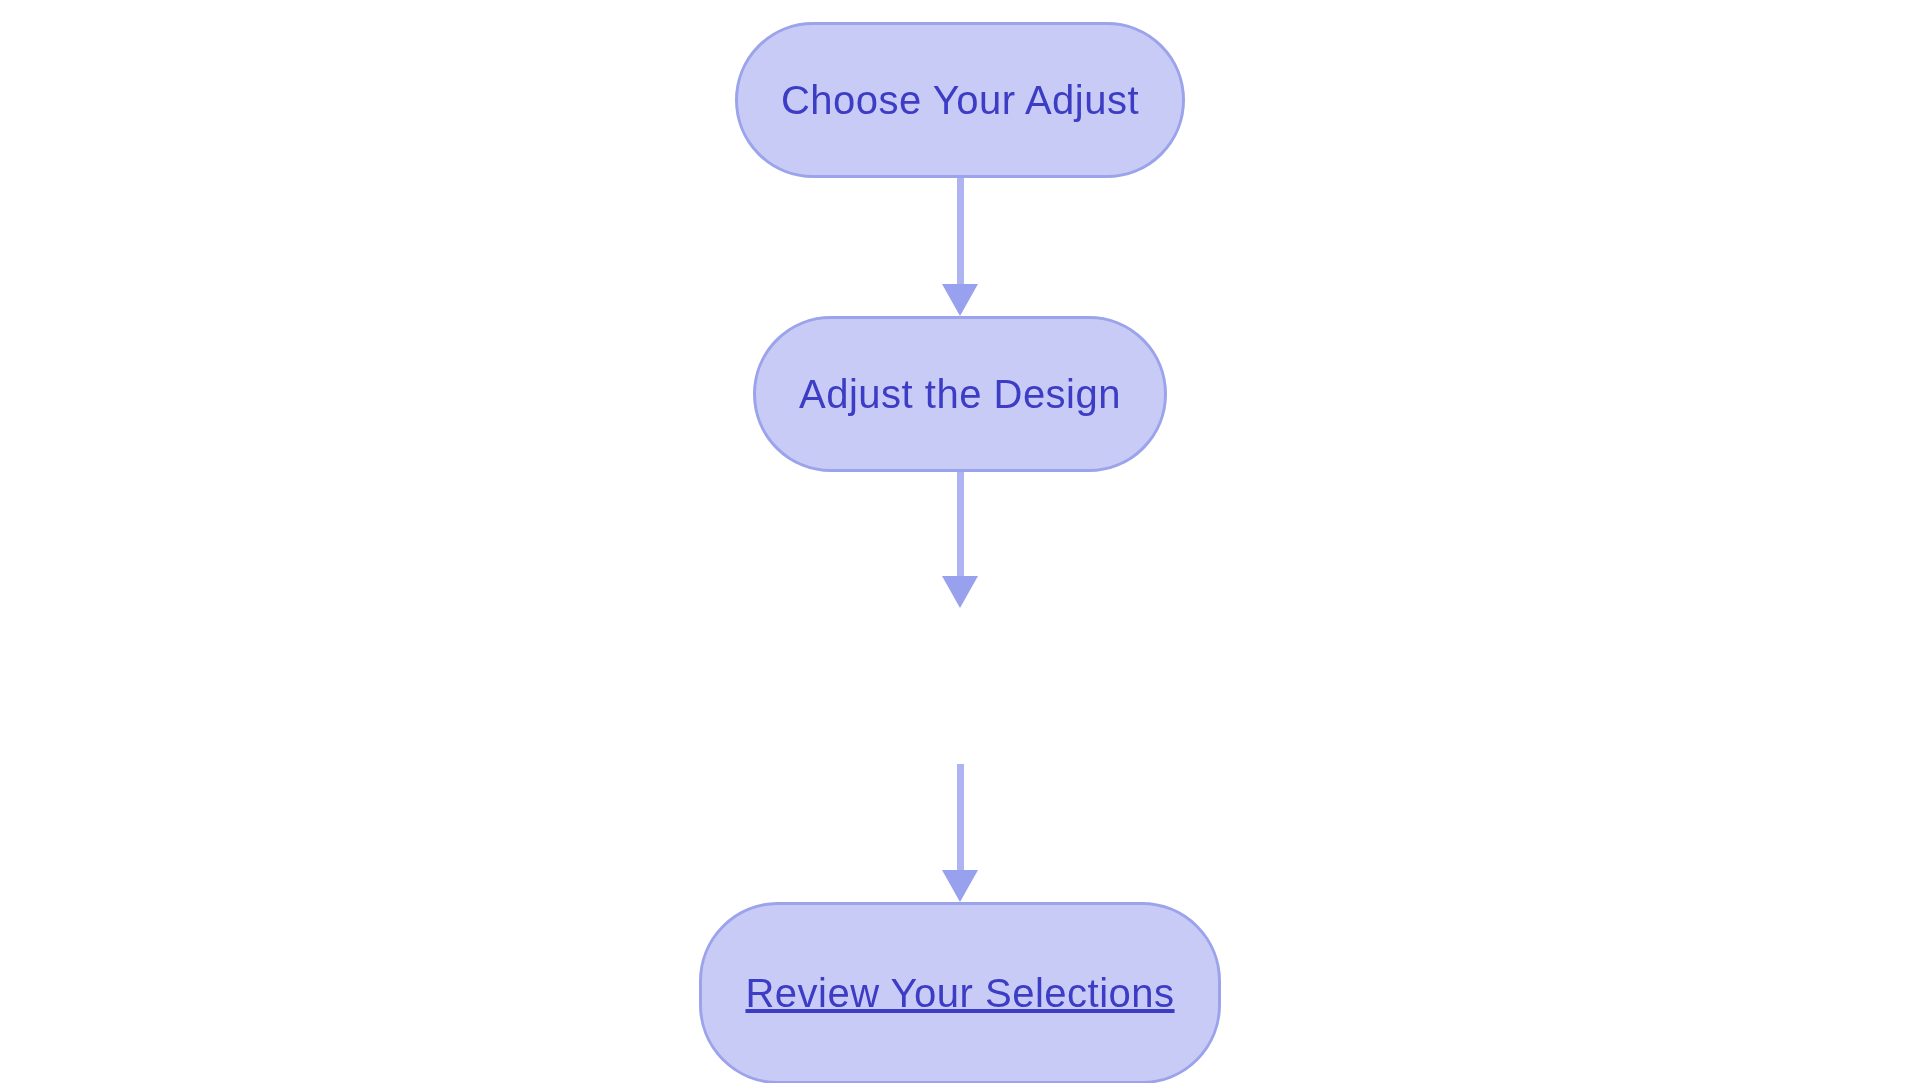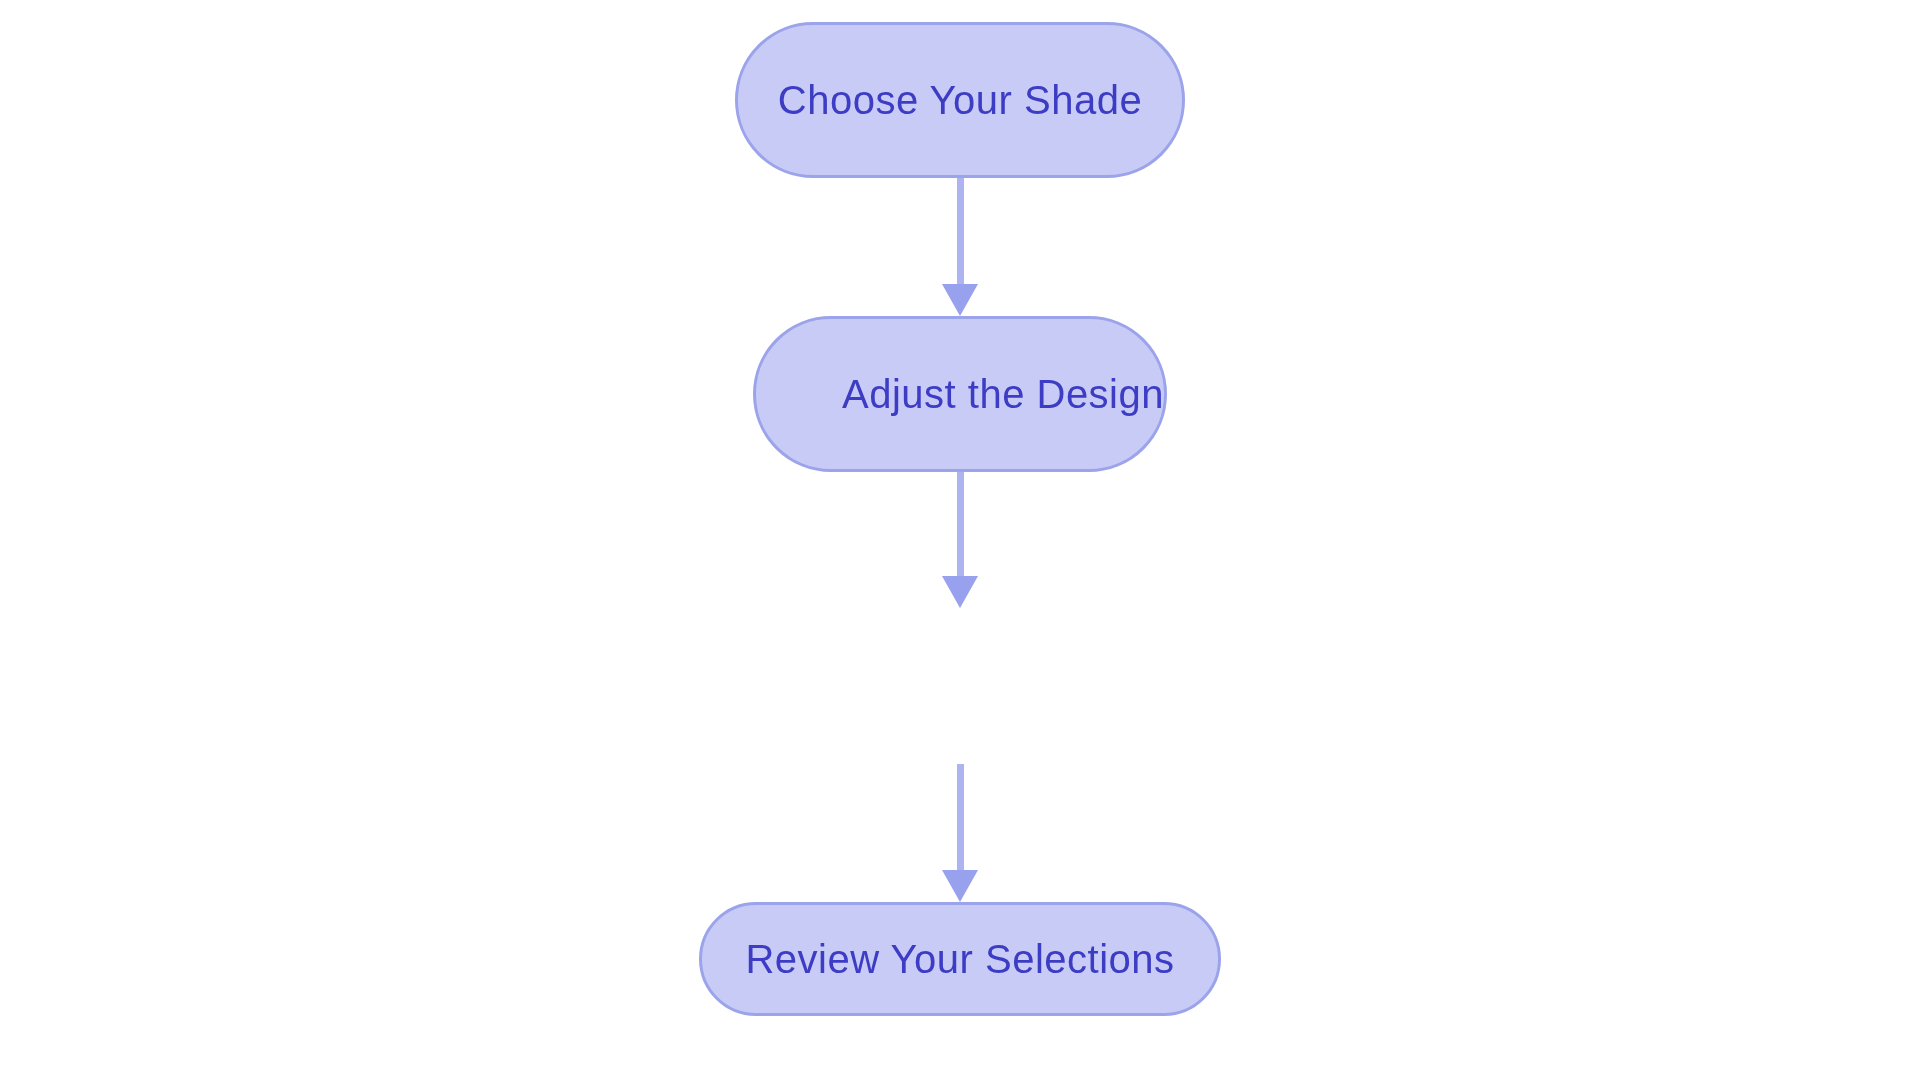--- a/index.html
+++ b/index.html
@@ -26,23 +26,23 @@
     border-radius: 78px;
     display: flex;
     align-items: center;
     justify-content: center;
     color: #3c3cc4;
     font-size: 40px;
     letter-spacing: 0.5px;
     white-space: nowrap;
   }
   .node-1 { top: 22px;  width: 450px; }
-  .node-2 { top: 316px; width: 414px; justify-content: flex-end; }
+  .node-2 { top: 316px; width: 414px; }
   .node-3 { top: 608px; width: 475px; }
-  .node-4 { top: 902px; width: 522px; height: 114px; border-radius: 79px; }
+  .node-4 { top: 902px; width: 522px; height: 182px; border-radius: 79px; text-decoration: underline; }
 
   .flow-arrow {
     position: absolute;
     left: 50%;
     transform: translateX(-50%);
     display: flex;
     flex-direction: column;
     align-items: center;
   }
   .arrow-1 { top: 178px; }
@@ -61,21 +61,21 @@
     border-right: 18px solid transparent;
     border-top: 32px solid #97a1ee;
   }
 </style>
 </head>
 <body>
 
 <div class="canvas">
 
   <div class="flow-node node-1">
-    <span>Choose Your Shade</span>
+    <span>Choose Your Adjust</span>
   </div>
 
   <div class="flow-arrow arrow-1">
     <div class="stem"></div>
     <div class="head"></div>
   </div>
 
   <div class="flow-node node-2">
     <span>Adjust the Design</span>
   </div>

